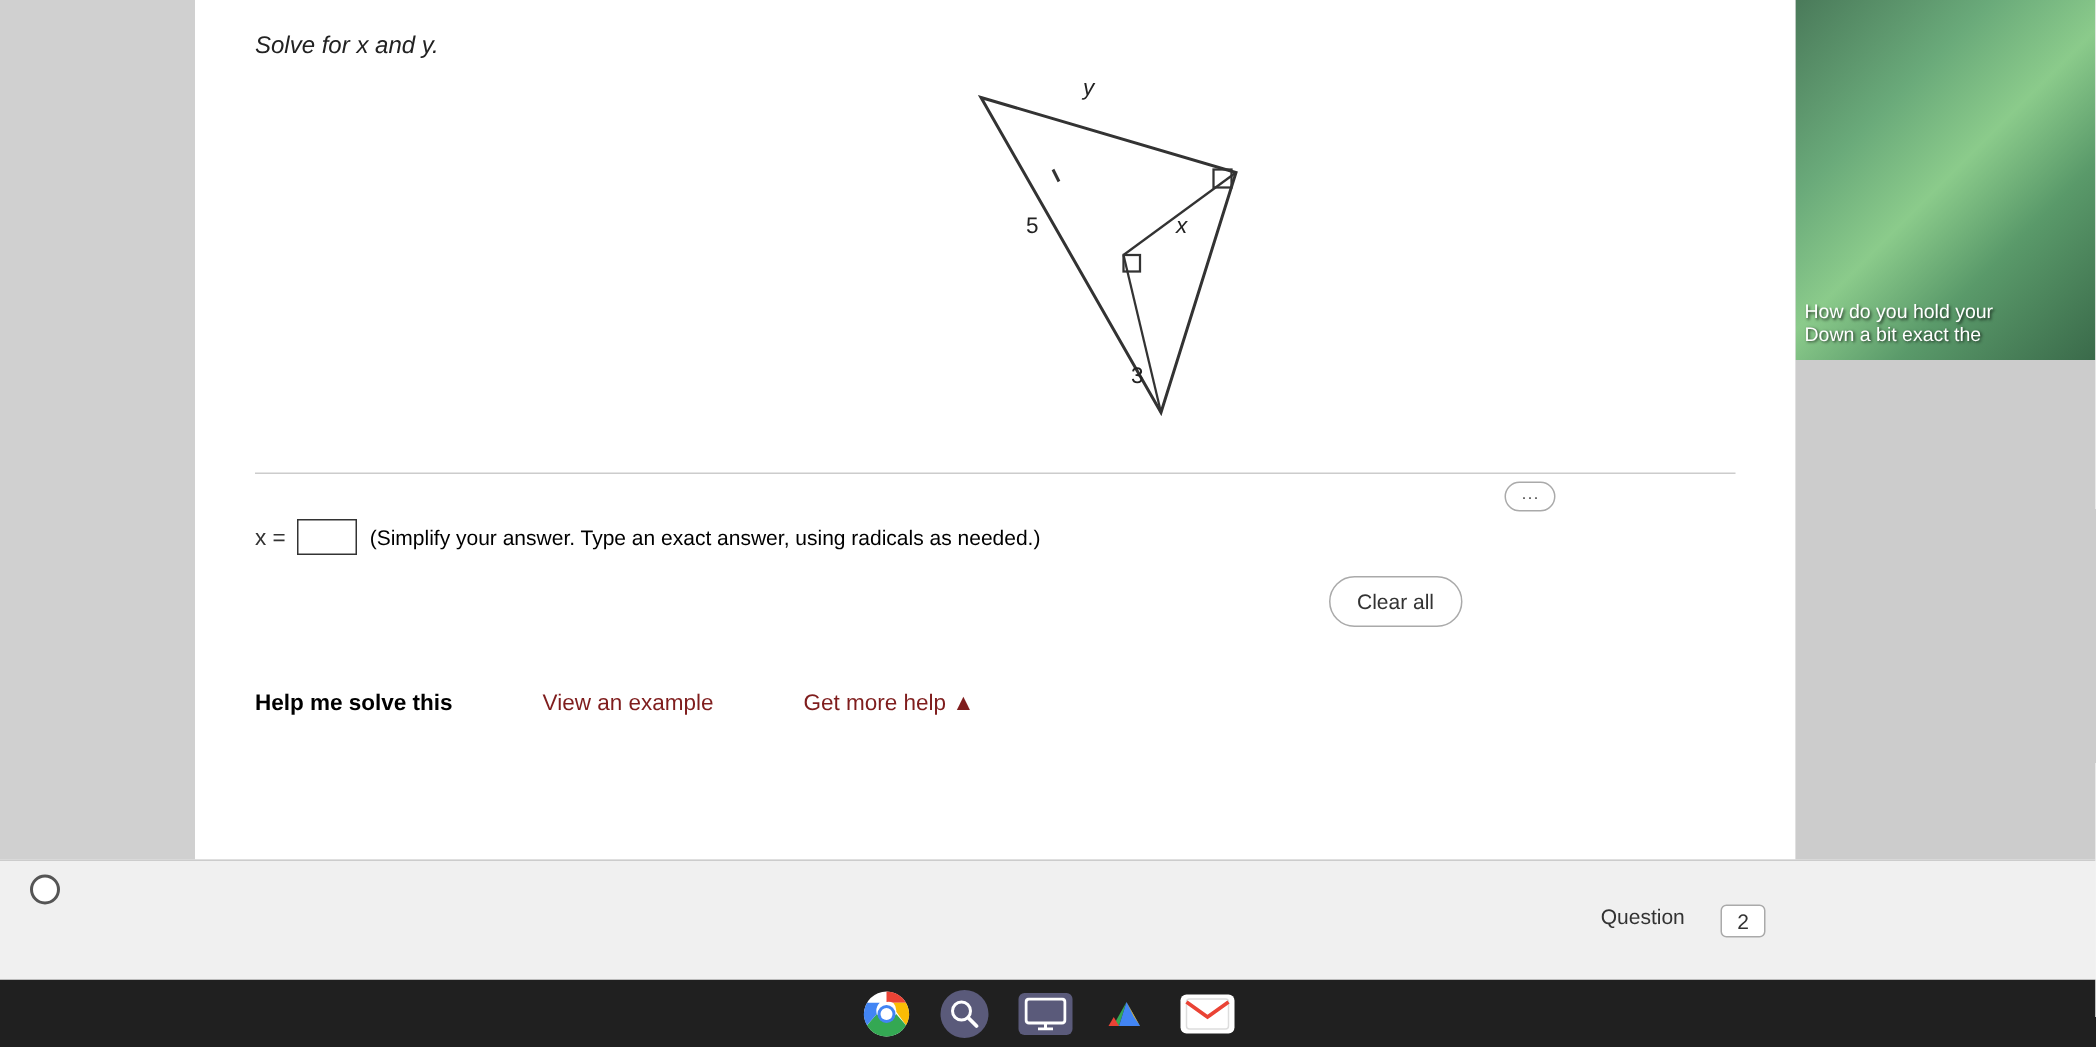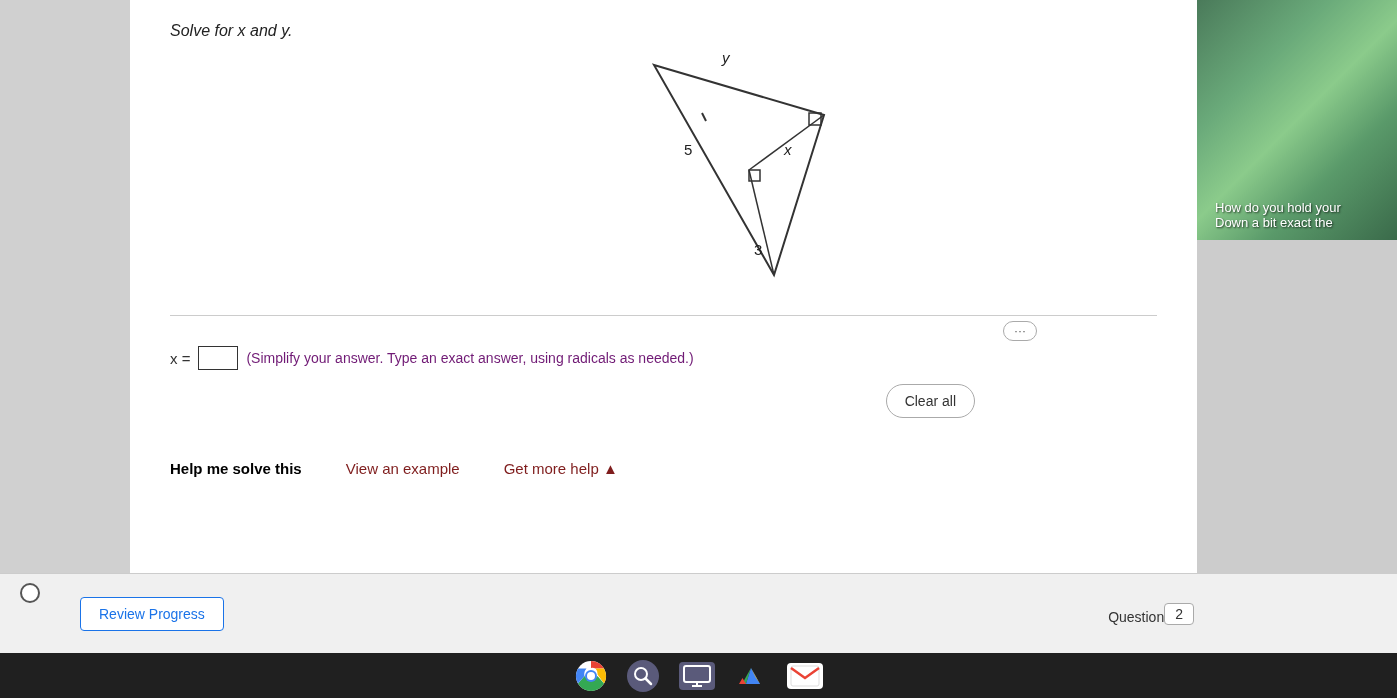--- a/index.html
+++ b/index.html
@@ -42,21 +42,21 @@
     .right-panel-image {
       width: 100%;
       height: 240px;
       background: linear-gradient(135deg, #4a7a5a 0%, #6aaa7a 30%, #8bcb8b 50%, #5a9a6a 70%, #3a6a4a 100%);
       position: relative;
     }
 
     .right-panel-text {
       position: absolute;
       bottom: 10px;
-      left: 18px;
+      left: 6px;
       right: 10px;
       color: white;
       font-size: 13px;
       text-shadow: 1px 1px 2px rgba(0,0,0,0.7);
     }
 
     .problem-section {
       padding: 10px 0;
     }
 
@@ -86,21 +86,21 @@
     .answer-input {
       width: 40px;
       height: 24px;
       border: 1px solid #333;
       padding: 2px 4px;
       font-size: 14px;
     }
 
     .answer-hint {
       font-size: 14px;
-      color: #701a75;
+      color: #000000;
     }
 
     .divider-line {
       border: none;
       border-top: 1px solid #ccc;
       margin: 20px 0 15px 0;
       position: relative;
     }
 
     .dots-button {
@@ -112,21 +112,21 @@
       border-radius: 10px;
       padding: 2px 10px;
       font-size: 12px;
       color: #555;
       cursor: pointer;
     }
 
     .bottom-actions {
       display: flex;
       align-items: center;
-      gap: 44px;
+      gap: 60px;
       padding: 10px 0;
     }
 
     .action-link {
       color: #000;
       font-size: 15px;
       font-weight: bold;
       cursor: pointer;
       text-decoration: none;
     }
@@ -167,26 +167,26 @@
       background: white;
       color: #1a73e8;
       padding: 8px 18px;
       font-size: 14px;
       cursor: pointer;
       margin-left: 10px;
     }
 
     .question-info {
       position: absolute;
-      right: 203px;
+      right: 220px;
       font-size: 14px;
       color: #333;
       display: flex;
-      align-items: flex-end;
-      gap: 0;
+      align-items: flex-start;
+      gap: 24px;
     }
 
     .question-number-box {
       border: 1px solid #aaa;
       border-radius: 4px;
       padding: 2px 10px;
       background: white;
       font-size: 14px;
     }
 
@@ -283,21 +283,20 @@
       <div class="right-panel-text">
         <div>How do you hold your</div>
         <div>Down a bit exact the</div>
       </div>
     </div>
   </div>
 </div>
 
 <div class="bottom-bar">
   <div class="circle-indicator"></div>
-  <button class="review-progress-btn" style="margin-left:60px;">Review Progress</button>
   <div class="question-info">
     <span>Question</span>
     <span class="question-number-box">2</span>
   </div>
 </div>
 
 <div class="taskbar">
 
   <div class="taskbar-icon" style="position:relative; overflow:hidden;">
     <svg width="32" height="32" viewBox="0 0 32 32">

